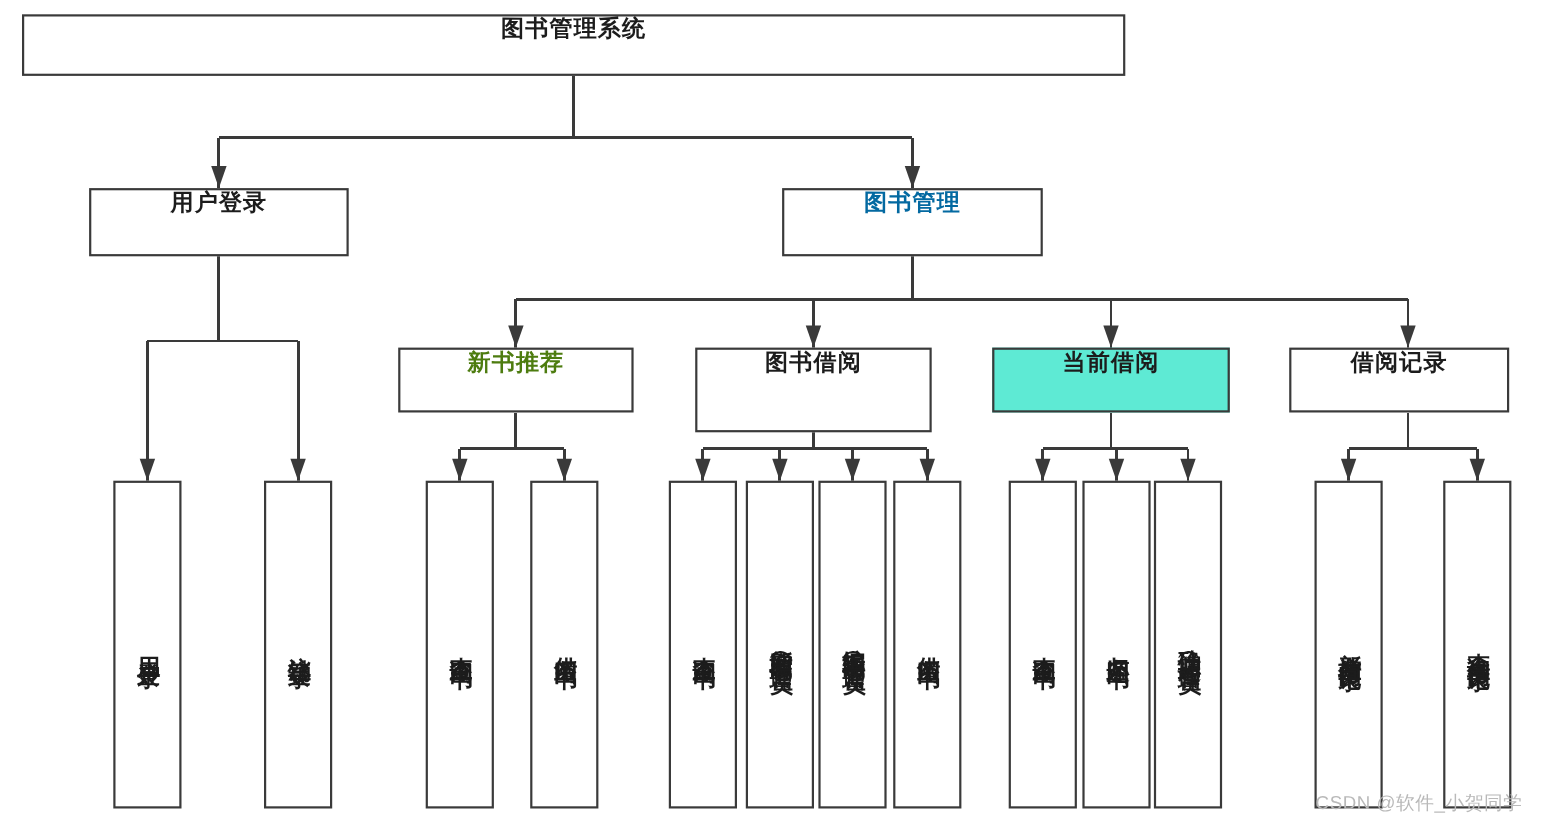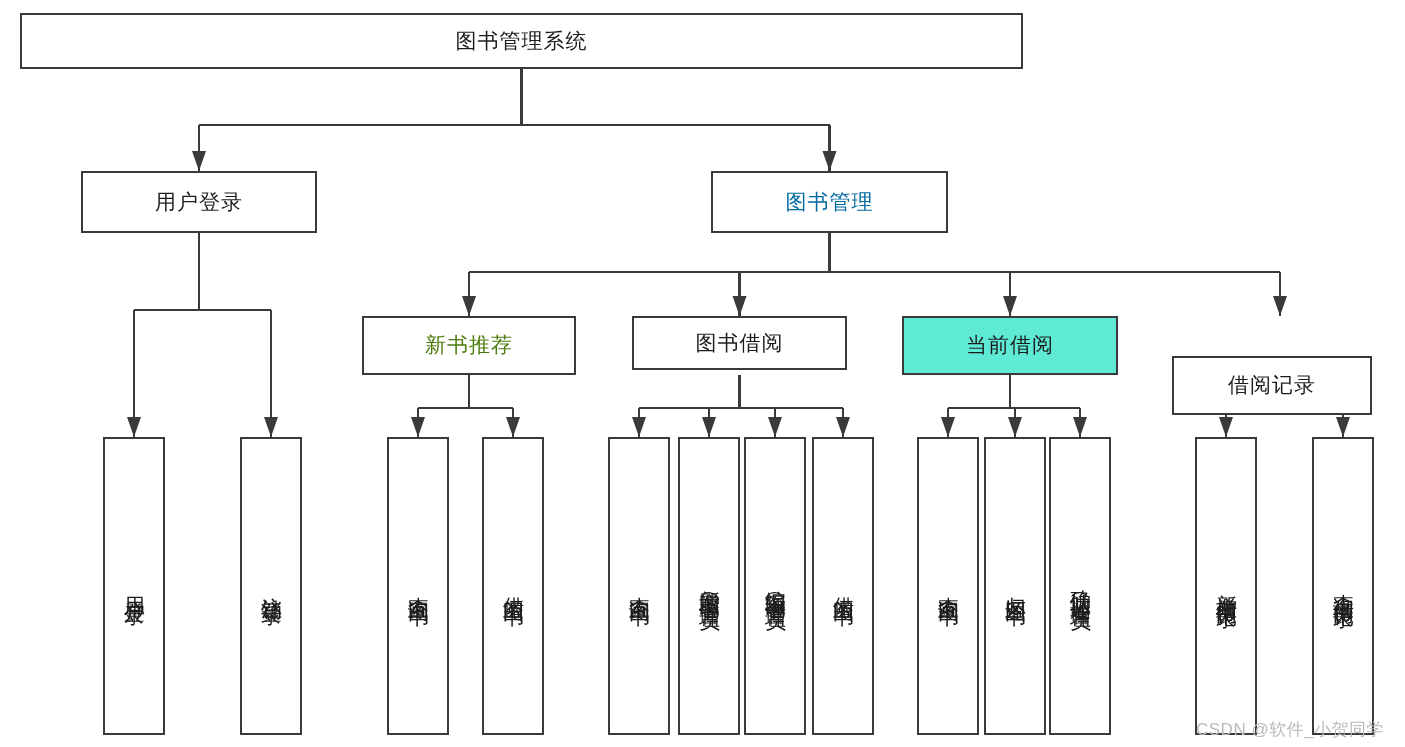--- a/index.html
+++ b/index.html
@@ -23,23 +23,23 @@
     top: 0;
     width: 1405px;
     height: 747px;
   }
   .node {
     position: absolute;
     box-sizing: border-box;
     background: #ffffff;
     border: 2px solid #3a3a3a;
     display: flex;
-    align-items: center;
     justify-content: center;
     z-index: 2;
+    font-weight: bold;
   }
   .node-label {
     color: #1c1c1c;
     letter-spacing: 1px;
     line-height: 1.18;
     text-align: center;
     white-space: nowrap;
   }
   .node.horizontal .node-label {
     font-size: 21px;
@@ -123,27 +123,27 @@
       </div>
       <div class="node horizontal" style="left: 81px; top: 171px; width: 236px; height: 62px; border-color: rgb(58, 58, 58); background: rgb(255, 255, 255);">
         <span class="node-label" style="color: rgb(28, 28, 28);">用户登录</span>
       </div>
       <div class="node horizontal" style="left: 711px; top: 171px; width: 237px; height: 62px; border-color: rgb(58, 58, 58); background: rgb(255, 255, 255);">
         <span class="node-label" style="color: #0369a1;">图书管理</span>
       </div>
       <div class="node horizontal" style="left: 362px; top: 316px; width: 214px; height: 59px; border-color: rgb(58, 58, 58); background: rgb(255, 255, 255);">
         <span class="node-label" style="color: #4d7c0f;">新书推荐</span>
       </div>
-      <div class="node horizontal" style="left: 632px; top: 316px; width: 215px; height: 54px; border-color: rgb(58, 58, 58); background: rgb(255, 255, 255);">
+      <div class="node horizontal" style="left: 632px; top: 316px; width: 215px; height: 77px; border-color: rgb(58, 58, 58); background: rgb(255, 255, 255);">
         <span class="node-label" style="color: rgb(28, 28, 28);">图书借阅</span>
       </div>
       <div class="node horizontal" style="left: 902px; top: 316px; width: 216px; height: 59px; border-color: rgb(58, 58, 58); background: #5eead4;">
         <span class="node-label" style="color: rgb(28, 28, 28);">当前借阅</span>
       </div>
-      <div class="node horizontal" style="left: 1172px; top: 316px; width: 200px; height: 59px; border-color: rgb(58, 58, 58); background: rgb(255, 255, 255); margin-top: 40px;">
+      <div class="node horizontal" style="left: 1172px; top: 316px; width: 200px; height: 59px; border-color: rgb(58, 58, 58); background: rgb(255, 255, 255);">
         <span class="node-label" style="color: rgb(28, 28, 28);">借阅记录</span>
       </div>
       <div class="node vertical" style="left: 103px; top: 437px; width: 62px; height: 298px; border-color: rgb(58, 58, 58); background: rgb(255, 255, 255);">
         <span class="node-label" style="color: rgb(28, 28, 28);">用户登录</span>
       </div>
       <div class="node vertical" style="left: 240px; top: 437px; width: 62px; height: 298px; border-color: rgb(58, 58, 58); background: rgb(255, 255, 255);">
         <span class="node-label" style="color: rgb(28, 28, 28);">注销登录</span>
       </div>
       <div class="node vertical" style="left: 387px; top: 437px; width: 62px; height: 298px; border-color: rgb(58, 58, 58); background: rgb(255, 255, 255);">
         <span class="node-label" style="color: rgb(28, 28, 28);">查询图书</span>

